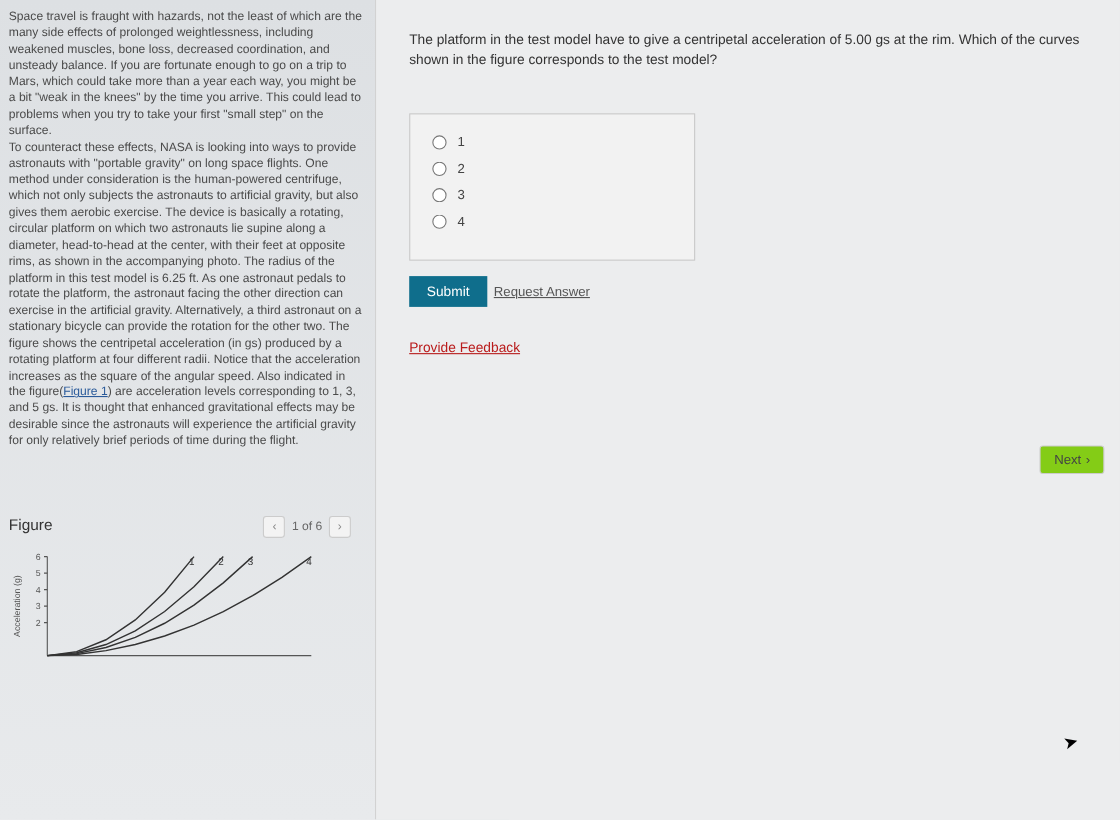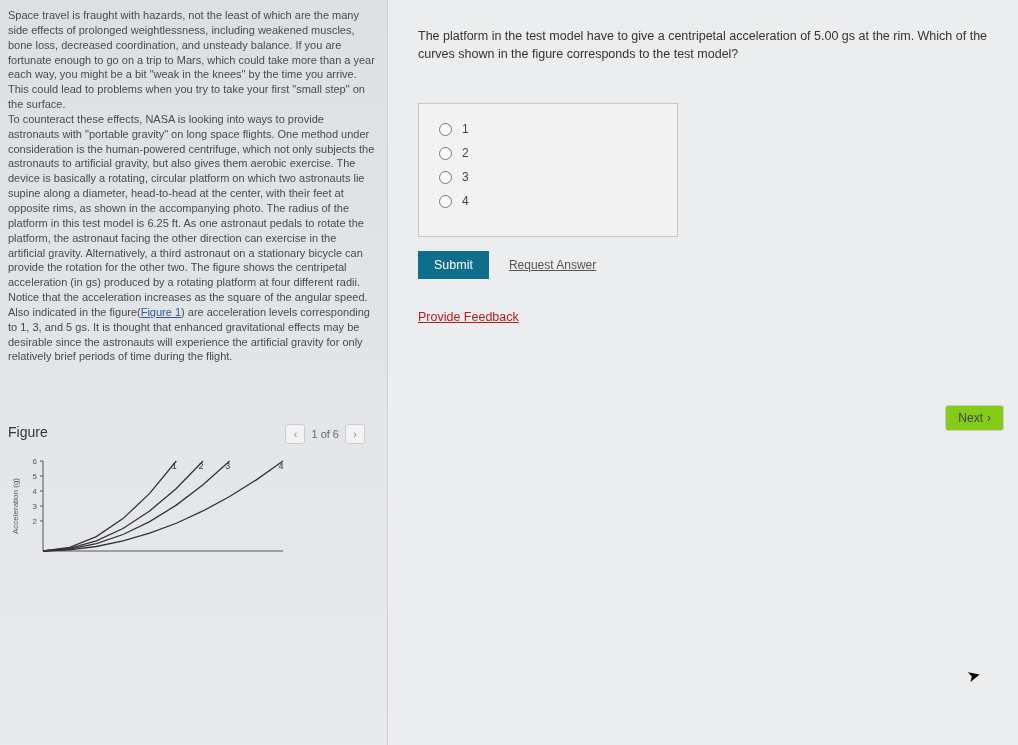--- a/index.html
+++ b/index.html
@@ -6,21 +6,21 @@
     body {
       font-family: Arial, Helvetica, sans-serif;
       background: #e8eaec;
       color: #3a3a3a;
       width: 1018px;
       height: 745px;
       overflow: hidden;
       display: flex;
     }
     .left-panel {
-      width: 388px;
+      width: 342px;
       padding: 8px 12px 8px 8px;
       background: linear-gradient(to bottom, #dde0e3, #e8eaec);
       border-right: 1px solid #d0d0d0;
       display: flex;
       flex-direction: column;
     }
     .passage {
       font-size: 11px;
       line-height: 1.35;
       color: #4a4a4a;
@@ -94,21 +94,21 @@
       align-items: center;
       gap: 10px;
       margin-bottom: 10px;
       font-size: 12px;
       color: #444;
     }
     .radio-row input { margin: 0; }
     .action-row {
       display: flex;
       align-items: center;
-      gap: 20px;
+      gap: 6px;
       margin-bottom: 28px;
     }
     .submit-btn {
       background: #0f6e8c;
       color: #fff;
       border: none;
       padding: 7px 16px;
       font-size: 12.5px;
       cursor: pointer;
     }

